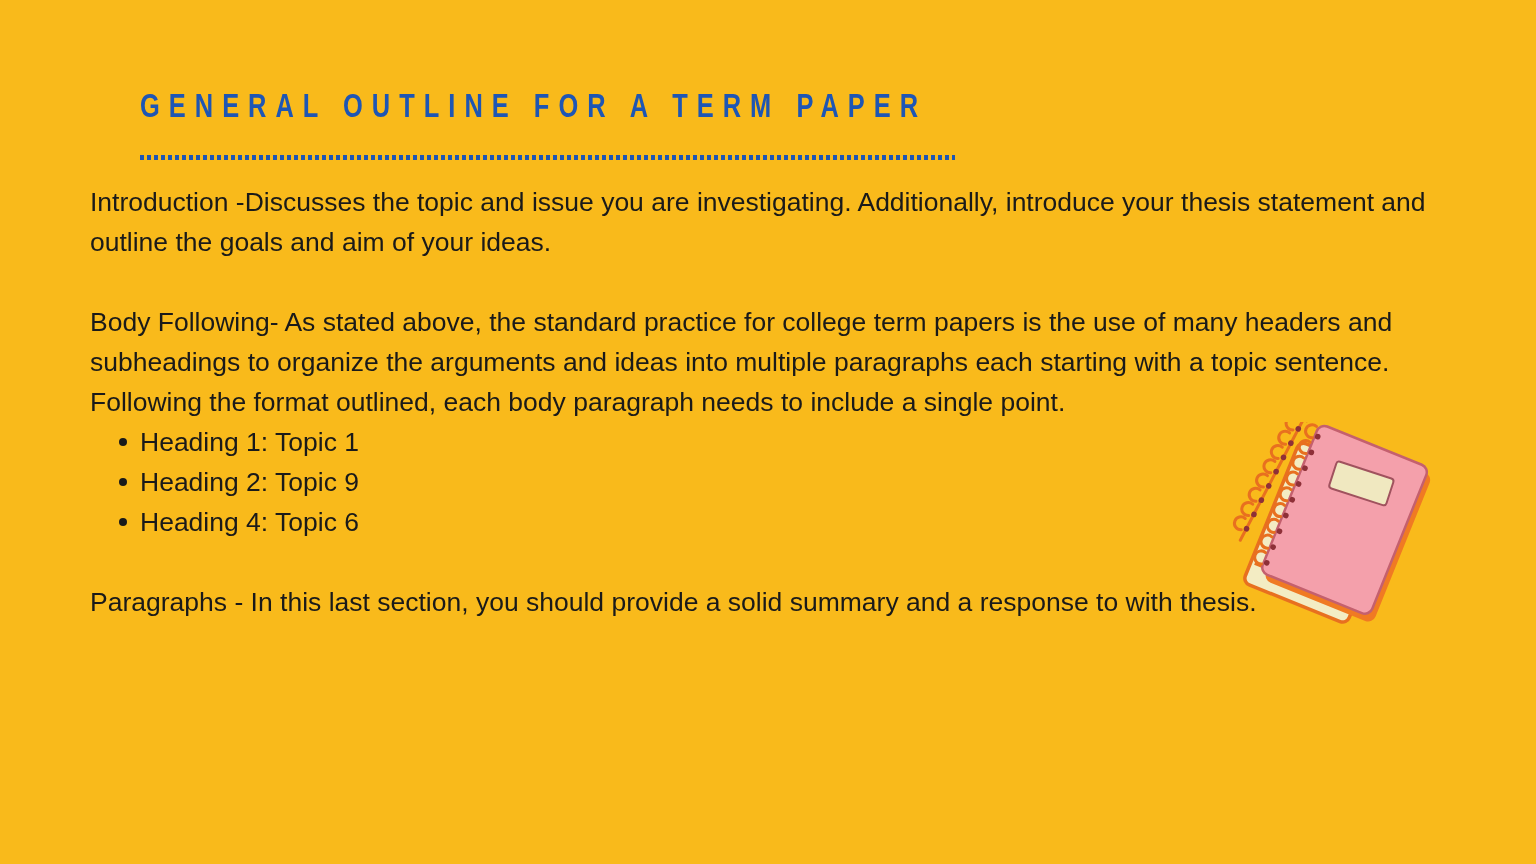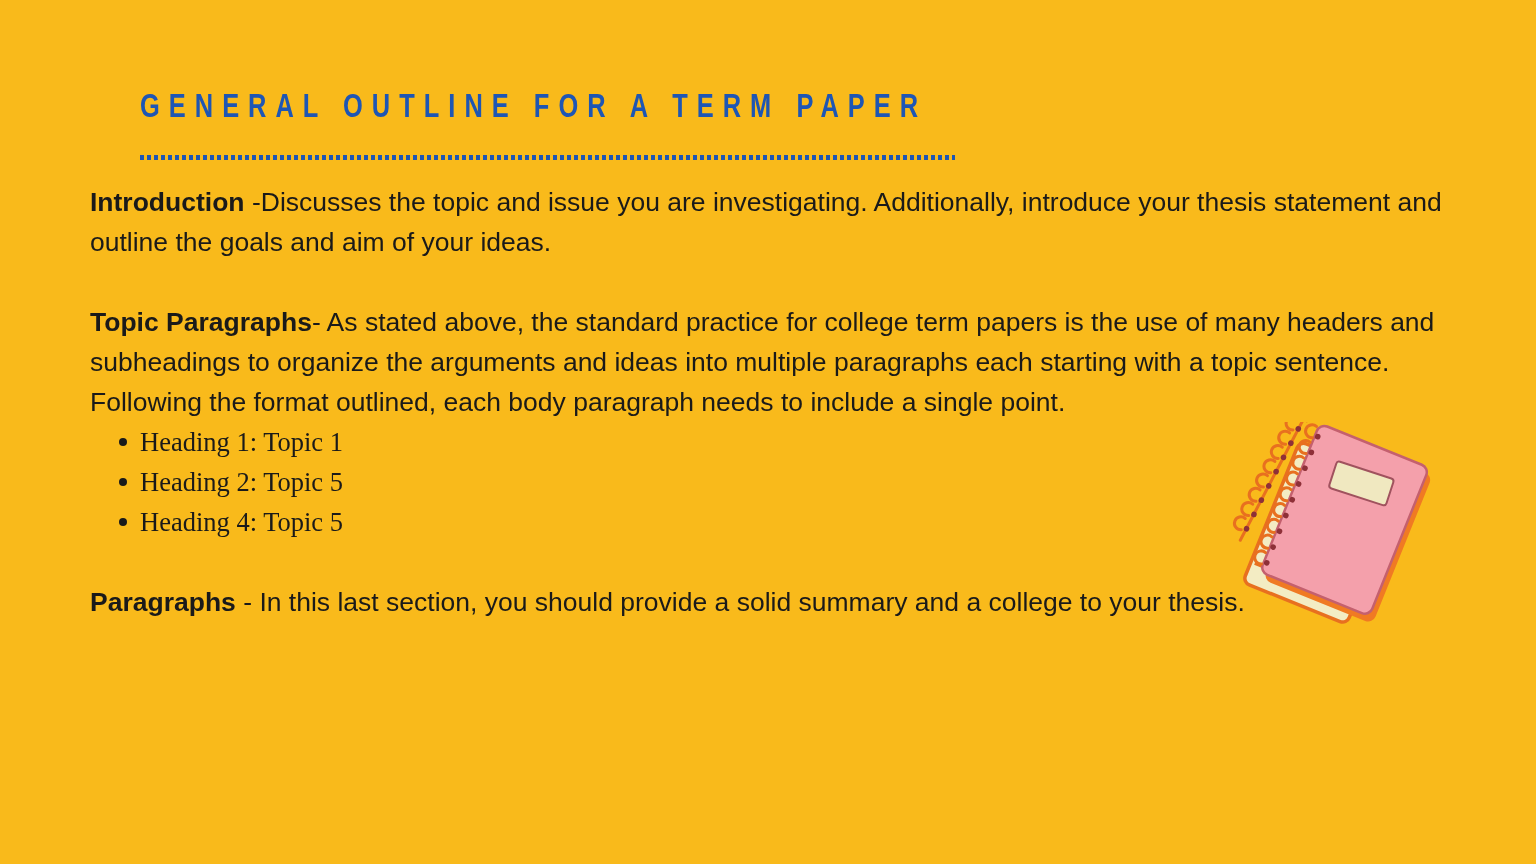--- a/index.html
+++ b/index.html
@@ -49,27 +49,26 @@
     left: 90px;
     top: 182px;
     width: 1365px;
     font-size: 26.5px;
     line-height: 40px;
   }
   .content p {
     margin: 0 0 40px 0;
   }
   .lead {
-    font-weight: 700;
+    font-weight: 400;
   }
   ul.topics {
     list-style: none;
     margin: 0 0 40px 0;
     padding: 0;
-    font-family: Liberation Serif, serif;
   }
   ul.topics li {
     position: relative;
     padding-left: 50px;
     line-height: 40px;
   }
   ul.topics li::before {
     content: "";
     position: absolute;
     left: 29px;
@@ -93,29 +92,29 @@
 <div class="slide">
 
   <h1 class="title">GENERAL OUTLINE FOR A TERM PAPER</h1>
 
   <div class="dotted-divider"></div>
 
   <div class="content">
 
     <p><span class="lead">Introduction</span><span> -Discusses the topic and issue you are investigating. Additionally, introduce your thesis statement and outline the goals and aim of your ideas.</span></p>
 
-    <p style="margin-bottom:0"><span class="lead">Topic Paragraphs</span><span>- As stated above, the standard practice for college term papers is the use of many headers and subheadings to organize the arguments and ideas into multiple paragraphs each starting with a topic sentence. Following the format outlined, each body paragraph needs to include a single point.</span></p>
+    <p style="margin-bottom:0"><span class="lead">Body Following</span><span>- As stated above, the standard practice for college term papers is the use of many headers and subheadings to organize the arguments and ideas into multiple paragraphs each starting with a topic sentence. Following the format outlined, each body paragraph needs to include a single point.</span></p>
 
     <ul class="topics">
       <li>Heading 1: Topic 1</li>
-      <li>Heading 2: Topic 5</li>
-      <li>Heading 4: Topic 5</li>
+      <li>Heading 2: Topic 9</li>
+      <li>Heading 4: Topic 6</li>
     </ul>
 
-    <p><span class="lead">Paragraphs</span><span> - In this last section, you should provide a solid summary and a college to your thesis.</span></p>
+    <p><span class="lead">Paragraphs</span><span> - In this last section, you should provide a solid summary and a response to with thesis.</span></p>
 
   </div>
 
   <svg class="illustration" viewBox="0 0 210 210" aria-hidden="true">
     <defs>
       <g id="loop">
         <path d="M0,0 a6.5,6.5 0 1 0 0.5,12" fill="none" stroke="#E8701F" stroke-width="3" stroke-linecap="round"></path>
         <circle cx="5" cy="9" r="2.8" fill="#8E3038"></circle>
       </g>
     </defs>

